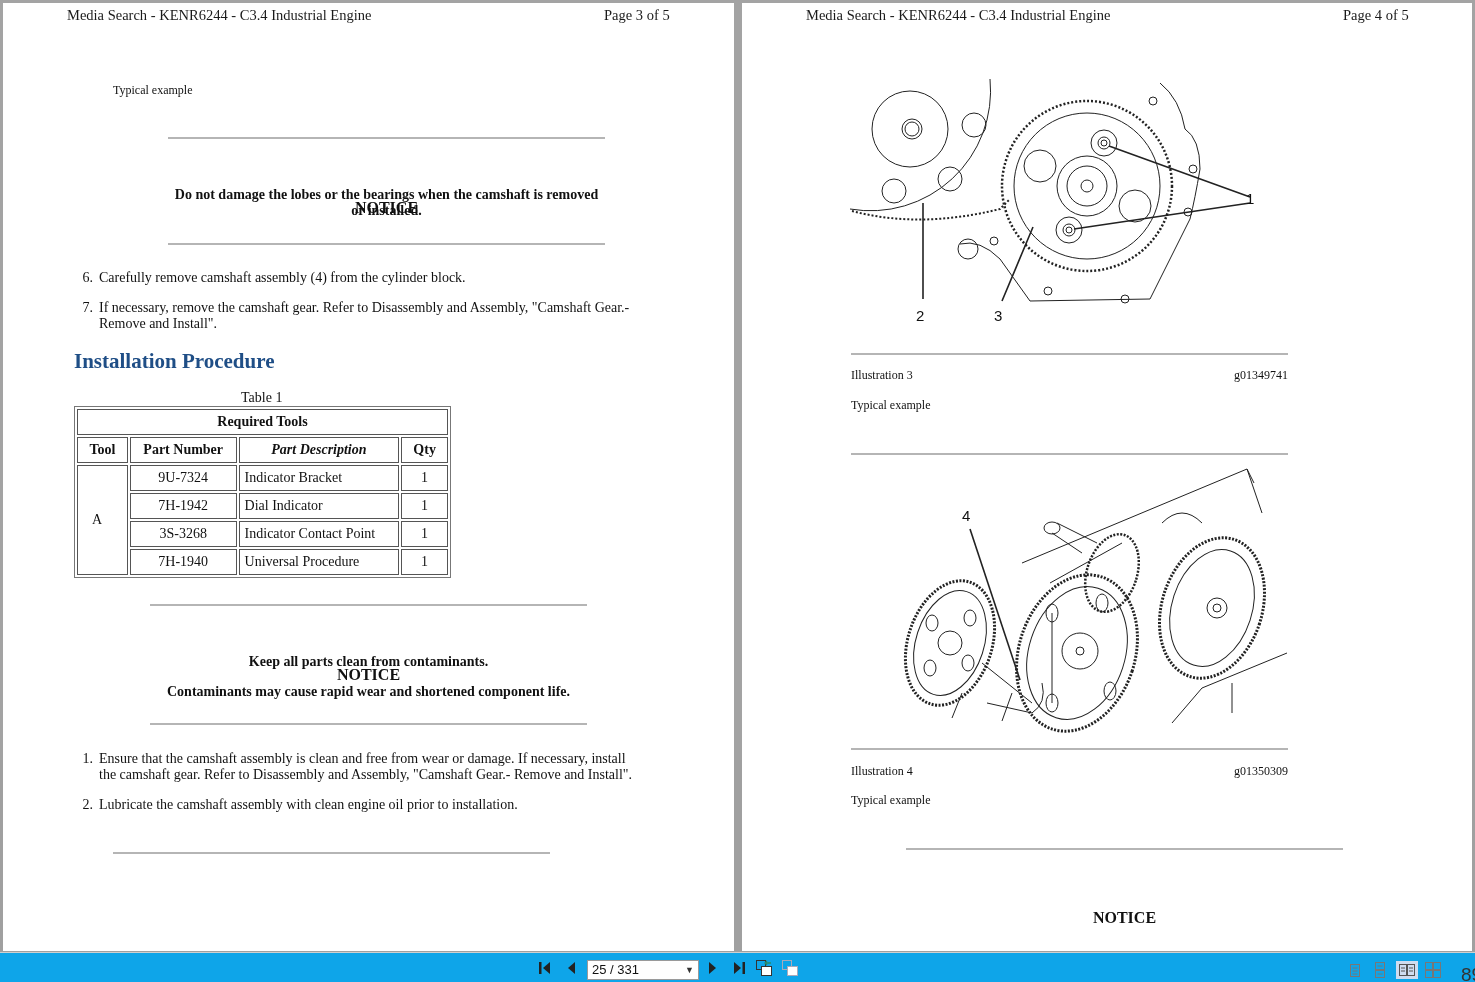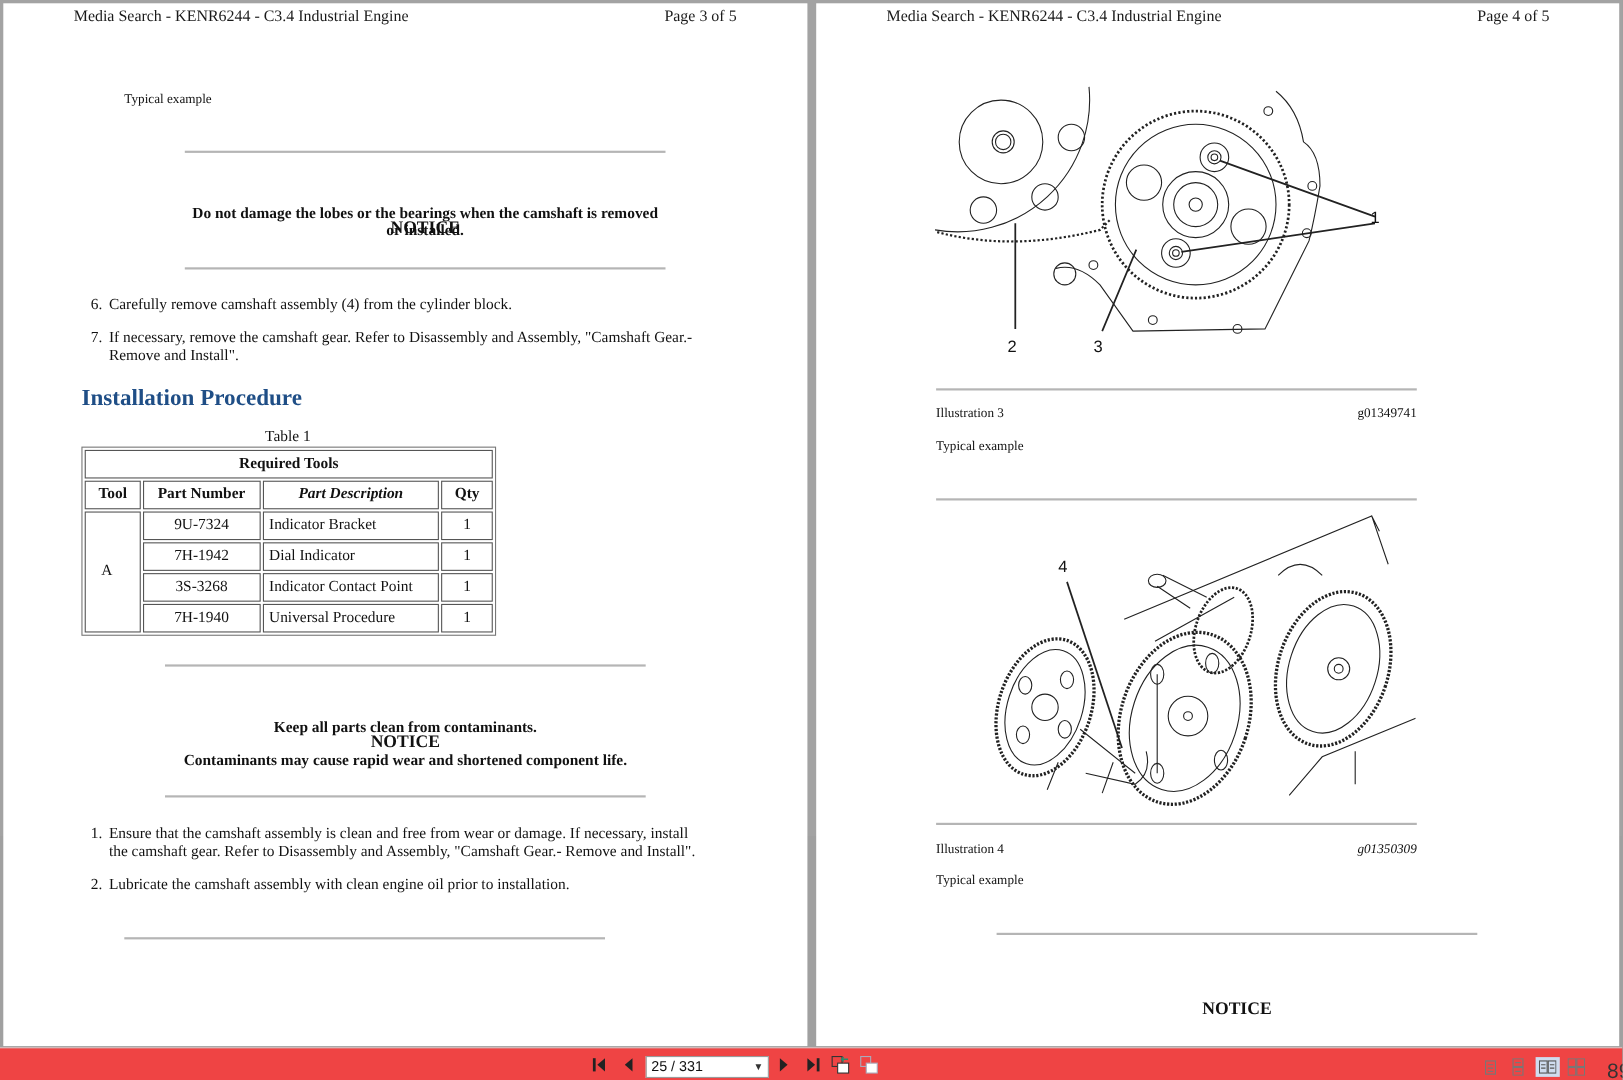--- a/index.html
+++ b/index.html
@@ -17,21 +17,21 @@
   .notice-body { position: absolute; font-weight: bold; font-size: 14px; text-align: center; line-height: 16px; }
   .step { position: absolute; font-size: 14px; line-height: 16px; }
   .step .num { position: absolute; left: 0; width: 16px; text-align: right; }
   .step .txt { position: absolute; left: 22px; }
   .h2 { position: absolute; font-size: 21px; font-weight: bold; color: #1f4e86; }
   table.tools { position: absolute; border-collapse: separate; border-spacing: 2px; border: 1px solid #777; font-size: 14px; }
   table.tools td, table.tools th { border: 1px solid #555; padding: 0 5px; height: 26px; }
   table.tools th { font-weight: bold; text-align: center; }
   .center { text-align: center; }
   .caption-row { position: absolute; font-size: 12px; }
-  .toolbar { position: absolute; left: 0; top: 952px; width: 1475px; height: 30px; background: #ef4444; border-top: 1px solid #d0d0d0; }
+  .toolbar { position: absolute; left: 0; top: 952px; width: 1475px; height: 30px; background: #0ea5e9; border-top: 1px solid #d0d0d0; }
   .tb-btn { position: absolute; top: 6px; width: 18px; height: 18px; display: flex; align-items: center; justify-content: center; cursor: pointer; }
   .page-input { position: absolute; top: 7px; left: 587px; width: 112px; height: 20px; background: #fff; border: 1px solid #9a9a9a; font-family: "Liberation Sans", "DejaVu Sans", sans-serif; font-size: 13px; padding-left: 4px; line-height: 18px; color: #111; }
   .page-input .caret { position: absolute; right: 4px; top: 0; font-size: 9px; color: #333; }
   .zoom-pct { position: absolute; left: 1461px; top: 11px; font-family: "Liberation Sans", "DejaVu Sans", sans-serif; font-size: 19px; color: #333; }
   .view-btn { position: absolute; top: 8px; width: 22px; height: 18px; display: flex; align-items: center; justify-content: center; }
   .view-btn.active { background: #cfdcef; }
   svg { display: block; }
 </style>
 </head>
 <body>
@@ -207,21 +207,21 @@
         <path d="M270 260 L300 225 L385 190 M330 250 L330 220"></path>
         <path d="M50 255 L60 230 M100 258 L110 230"></path>
 
         <path d="M68 66 L118 217" stroke-width="1.6"></path>
       </svg>
       <div class="abs" style="left:60px;top:44px;font-family:'Liberation Sans',sans-serif;font-size:15px;">4</div>
     </div>
 
     <div class="rule" style="left:109px;top:745px;width:437px;"></div>
     <div class="caption-row" style="left:109px;top:761px;">Illustration 4</div>
-    <div class="caption-row" style="left:492px;top:761px;font-style:italic;">g01350309</div>
+    <div class="caption-row" style="left:492px;top:761px;">g01350309</div>
     <div class="caption-row" style="left:109px;top:790px;">Typical example</div>
 
     <div class="rule" style="left:164px;top:845px;width:437px;"></div>
     <div class="notice-title" style="left:164px;top:858px;width:437px;">NOTICE</div>
   </div>
 </div>
 
 <div class="toolbar">
   <div class="tb-btn" style="left:537px;">
     <svg width="16" height="14" viewBox="0 0 16 14">

